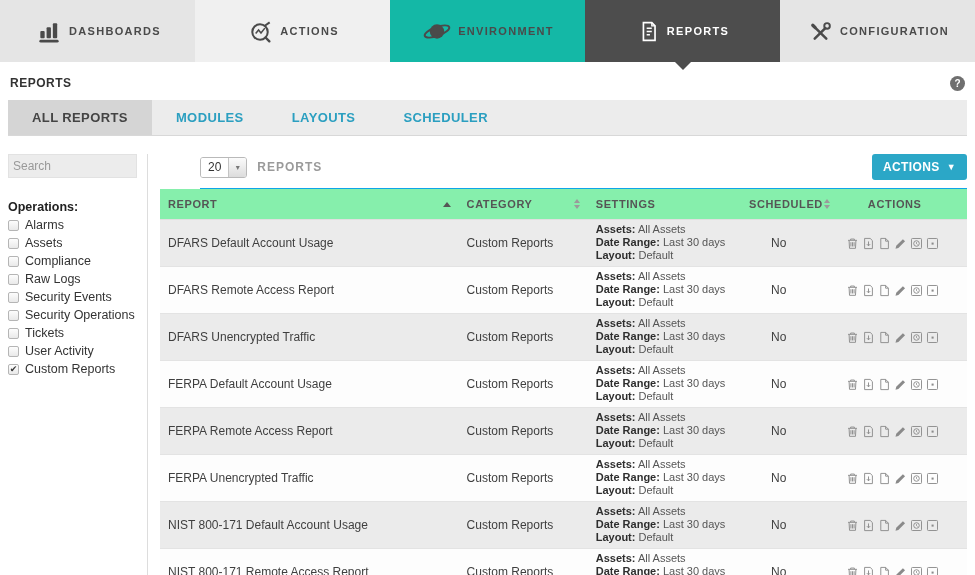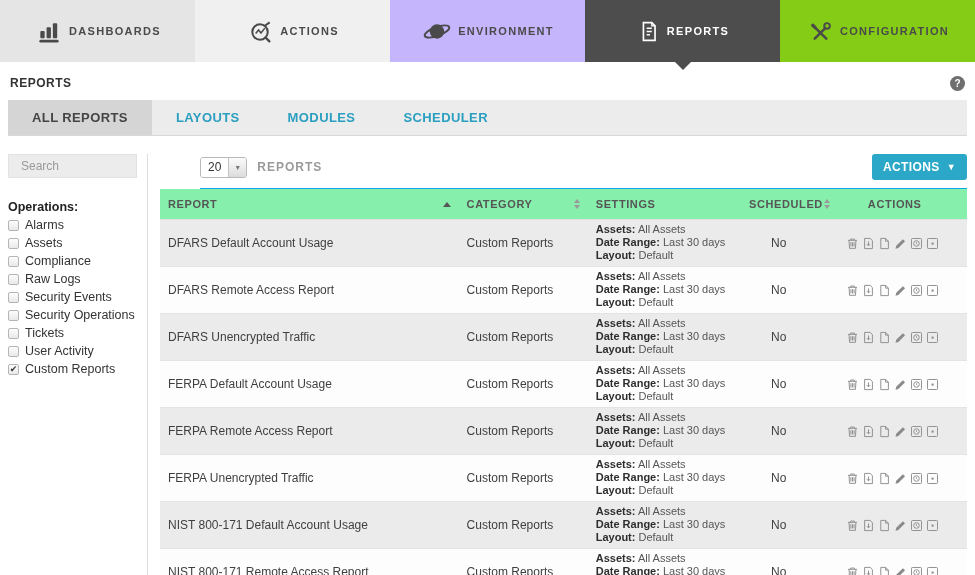--- a/index.html
+++ b/index.html
@@ -7,23 +7,23 @@
   body { width:975px; height:575px; overflow:hidden;
          font-family:"Liberation Sans", sans-serif; color:#444; }
 
   
   .topnav { display:flex; height:62px; }
   .nav-item { flex:1; display:flex; flex-direction:row; align-items:center;
               justify-content:center; gap:5px; position:relative; cursor:pointer;
               color:#4a4a4a; }
   .nav-item:nth-child(1){ background:#e5e5e5; }
   .nav-item:nth-child(2){ background:#f0f0f0; }
-  .nav-item:nth-child(3){ background:#c4b5fd; }
+  .nav-item:nth-child(3){ background:#14b8a6; }
   .nav-item:nth-child(4){ background:#f0f0f0; }
-  .nav-item:nth-child(5){ background:#84cc16; }
+  .nav-item:nth-child(5){ background:#e5e5e5; }
   .nav-item .nav-label { font-size:11px; font-weight:bold; letter-spacing:1.3px; }
   .nav-item.active { background:var(--nav-active,#4d4d4d); color:#fff; }
   .nav-item.active::after { content:""; position:absolute; left:50%; bottom:-8px;
       margin-left:-8px; border:8px solid transparent; border-bottom:0;
       border-top:8px solid var(--nav-active,#4d4d4d); }
   .nav-icon svg { display:block; }
 
   
   .page-head { height:36px; display:flex; align-items:center;
                justify-content:space-between; padding:6px 10px 0 10px; }
@@ -38,21 +38,21 @@
   .tab { padding:8px 24px; display:flex; align-items:center; font-size:13px;
          font-weight:bold; letter-spacing:.4px; color:var(--tab-link,#2b9fc0);
          cursor:pointer; }
   .tab.active { background:#d5d5d5; color:#444; }
 
   
   .content { display:flex; margin:18px 8px 0 8px; align-items:stretch; }
   .sidebar { width:140px; flex:none; border-right:1px solid #ddd;
              padding-right:10px; min-height:400px; }
   .search-input { width:100%; height:24px; background:#ececec; border:1px solid #e2e2e2;
-                  padding:0 12px; font-size:12px; color:#555; outline:none;
+                  padding:0 4px; font-size:12px; color:#555; outline:none;
                   font-family:"Liberation Sans", sans-serif; }
   .search-input::placeholder { color:#999; }
   .cat-label { font-size:12.5px; font-weight:bold; color:#222; margin:22px 0 4px 0; }
   .cat-item { display:flex; align-items:center; gap:6px; margin-top:4px;
               font-size:12.5px; color:#333; cursor:pointer; line-height:14px; }
   .cb { width:11px; height:11px; flex:none; border:1px solid #b5b5b5; border-radius:2px;
         background:linear-gradient(#fdfdfd,#e9e9e9); display:flex; align-items:center;
         justify-content:center; font-size:9px; color:#3a3a3a; }
 
   .main { flex:1; padding-left:12px; display:flex; flex-direction:column; }
@@ -171,22 +171,22 @@
       </div>
     </nav>
 
   <div class="page-head">
     <span class="page-title">REPORTS</span>
     <span class="help-badge">?</span>
   </div>
 
   <div class="tabbar" id="tabbar">
       <div class="tab active">ALL REPORTS</div>
+      <div class="tab">MODULES</div>
       <div class="tab">LAYOUTS</div>
-      <div class="tab">MODULES</div>
       <div class="tab">SCHEDULER</div>
     </div>
 
   <div class="content">
     <aside class="sidebar">
       <input class="search-input" type="text" placeholder="Search" style="">
       <div class="cat-label">Operations:</div>
       <div id="catlist">
           <label class="cat-item">
             <span class="cb"></span>

